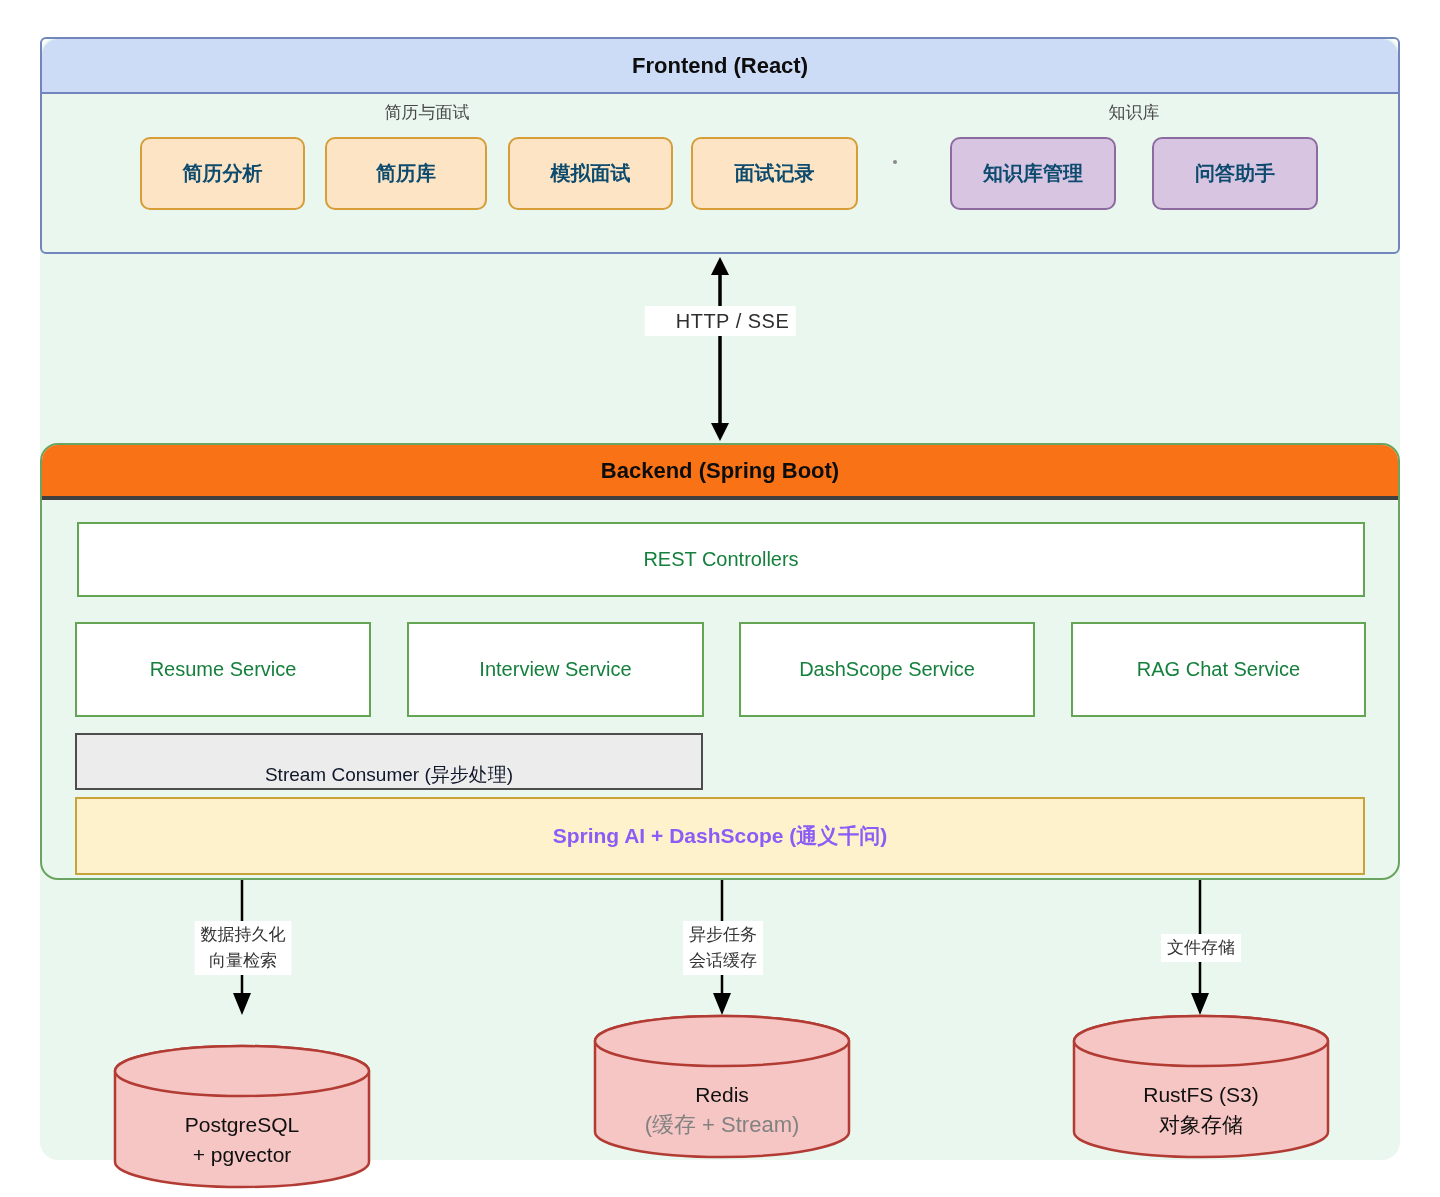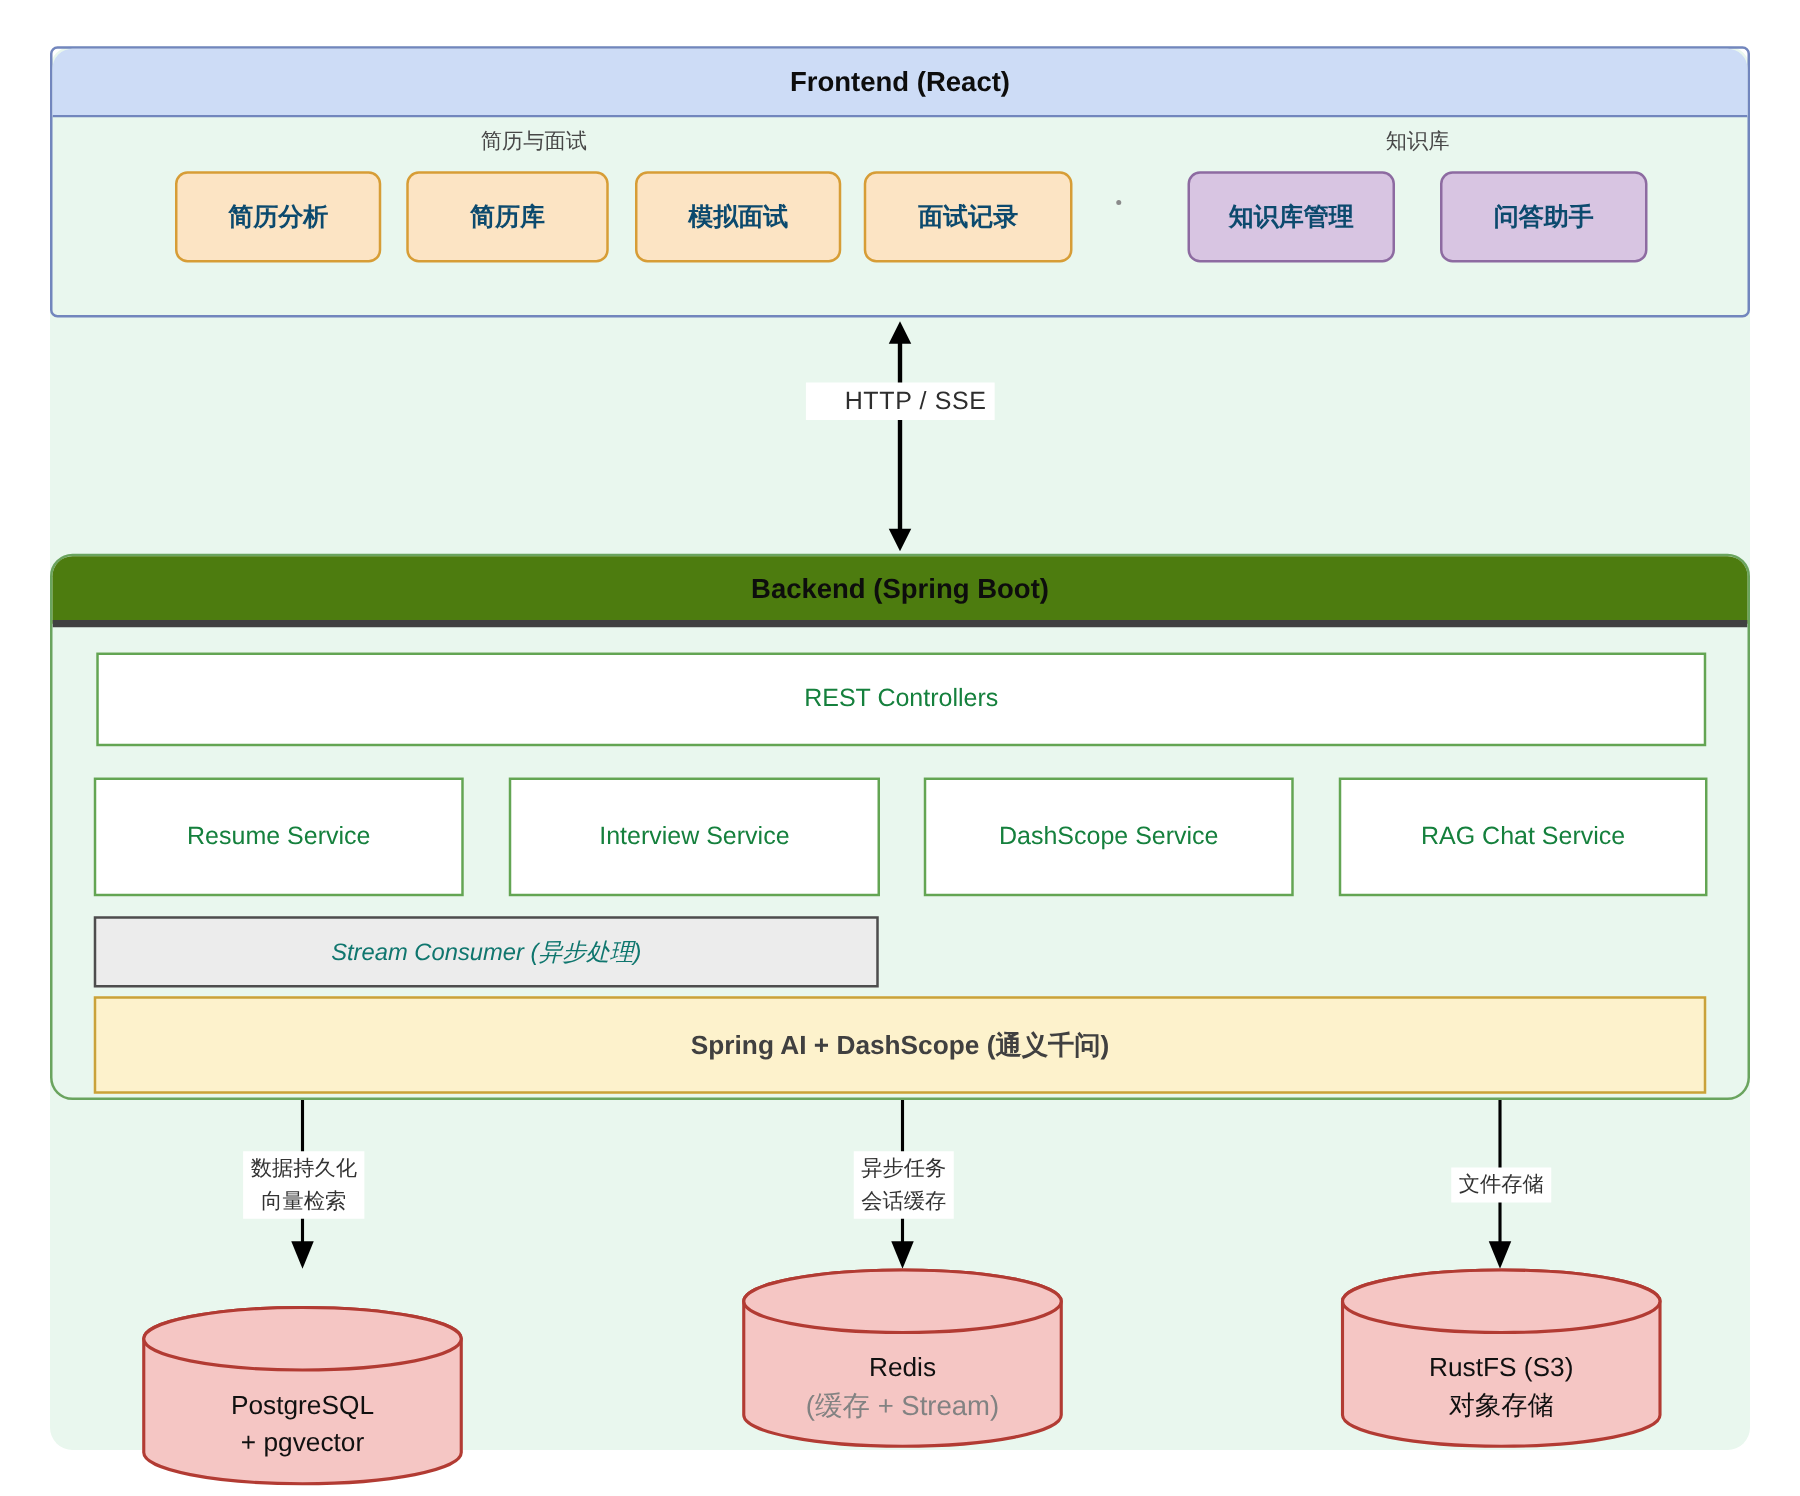--- a/index.html
+++ b/index.html
@@ -20,27 +20,27 @@
              border-radius:16px 16px 0 0;height:53px;
              font-size:22px;font-weight:bold;color:#0d0d0d;}
   .group-label{font-size:17px;color:#474747;}
   .fe-btn{border-radius:10px;font-size:20px;font-weight:bold;color:#0c4a6e;}
   .btn-orange{background:#fce4c4;border:2px solid #d79d36;}
   .btn-purple{background:#d8c5e2;border:2px solid #8d6ba1;}
   .sep-dot{width:4px;height:4px;border-radius:50%;background:#8a8a8a;}
 
   
   .be-box{border:2px solid #6aa45e;border-radius:18px;background:transparent;}
-  .be-header{background:#4d7c0f;border-bottom:6px solid #404040;
+  .be-header{background:#f97316;border-bottom:4px solid #404040;
              border-radius:16px 16px 0 0;height:51px;
              font-size:22px;font-weight:bold;color:#0d0d0d;}
   .white-green-box{background:#ffffff;border:2px solid #63a553;font-size:20px;color:#15803d;}
-  .stream-box{background:#ececec;border:2px solid #4d4d4d;font-style:italic;
-              font-size:19px;color:#0f766e;}
-  .ai-box{background:#fdf2cc;border:2px solid #c9a23a;font-size:21px;font-weight:bold;color:#404040;}
+  .stream-box{background:#ececec;border:2px solid #4d4d4d;
+              font-size:19px;color:#0f172a;align-items:flex-end;}
+  .ai-box{background:#fdf2cc;border:2px solid #c9a23a;font-size:21px;font-weight:bold;color:#8b5cf6;}
 
   
   .arrow-label{background:#ffffff;padding:1px 6px;text-align:center;
                font-size:17px;line-height:26px;color:#333;transform:translateX(-50%);}
   .http-label{font-size:20px;color:#2e2e2e;line-height:28px;letter-spacing:0.5px;padding-left:31px;}
 
   
   .cyl-text{position:absolute;left:0;right:0;top:52px;bottom:6px;
             display:flex;flex-direction:column;align-items:center;justify-content:center;
             font-size:21px;line-height:30px;color:#101010;}

